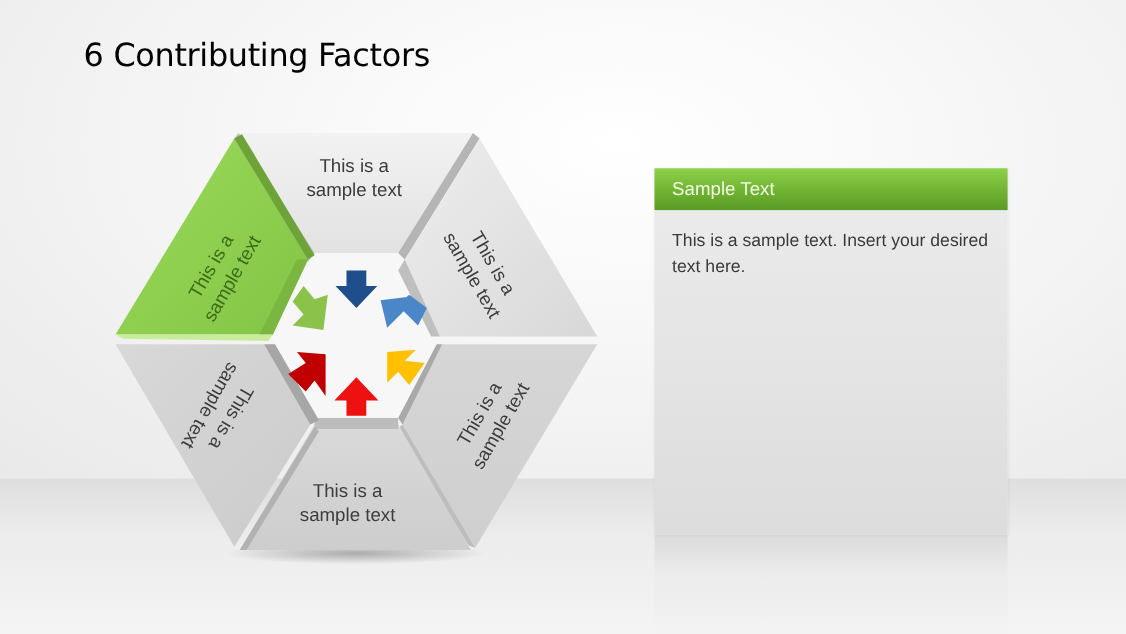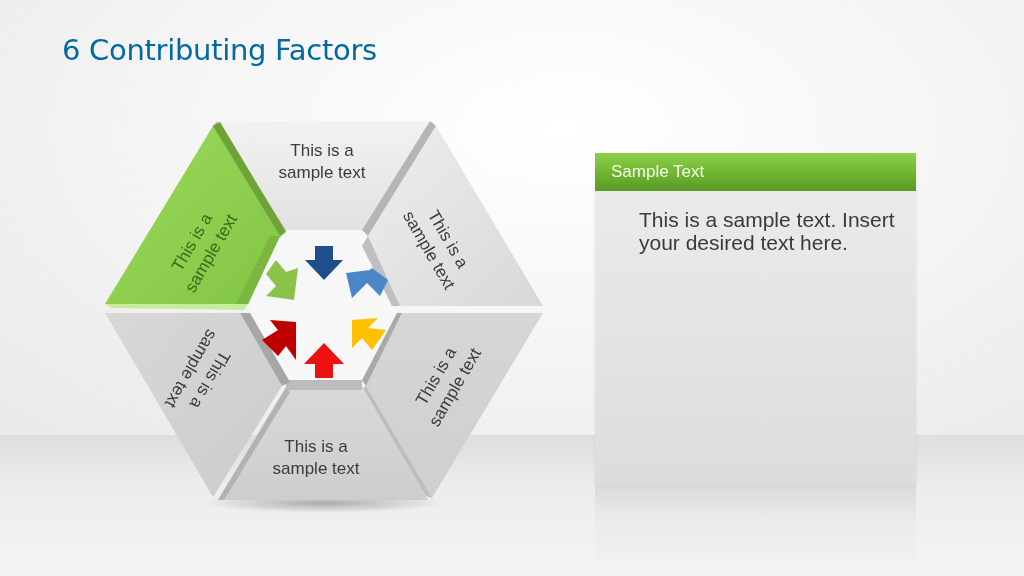--- a/index.html
+++ b/index.html
@@ -10,23 +10,23 @@
   }
   .bg-top {
     position: absolute; left: 0; top: 0; width: 1024px; height: 435px;
     background: radial-gradient(ellipse at 55% 30%, #ffffff 0%, #f6f6f6 45%, #e9e9e9 100%);
   }
   .bg-floor {
     position: absolute; left: 0; top: 435px; width: 1024px; height: 141px;
     background: linear-gradient(to bottom, #dedede 0%, #ececec 35%, #f4f4f4 100%);
   }
   .title {
-    position: absolute; left: 62px; top: 33px;
+    position: absolute; left: 76px; top: 33px;
     font-family: "DejaVu Sans", sans-serif;
-    font-size: 29px; color: #0369a1; letter-spacing: -0.3px;
+    font-size: 29px; color: #000000; letter-spacing: -0.3px;
   }
   .diagram { position: absolute; left: 0; top: 0; width: 1024px; height: 576px; }
   .seg-label {
     position: absolute; font-size: 17px; color: #3c3c3c; text-align: center;
     line-height: 22px; width: 140px; white-space: nowrap;
   }
   .card {
     position: absolute; left: 595px; top: 153px; width: 321px; height: 333px;
     background: linear-gradient(to bottom, #ececec 0%, #e3e3e3 60%, #dcdcdc 100%);
     box-shadow: 0 1px 3px rgba(0,0,0,0.08);
@@ -34,21 +34,21 @@
   .card-reflection {
     position: absolute; left: 595px; top: 486px; width: 321px; height: 90px;
     background: linear-gradient(to bottom, rgba(205,205,205,0.55) 0%, rgba(230,230,230,0.4) 40%, rgba(240,240,240,0.1) 100%);
   }
   .card-header {
     height: 38px; line-height: 38px; padding-left: 16px;
     background: linear-gradient(to bottom, #8dd04a 0%, #6fb332 55%, #5a9a26 100%);
     color: #f4ffe8; font-size: 17px;
   }
   .card-body {
-    padding: 17px 16px 0 16px; color: #3a3a3a; font-size: 21px; line-height: 23px; margin-left: 28px;
+    padding: 17px 16px 0 16px; color: #3a3a3a; font-size: 16px; line-height: 23px;
   }
 </style>
 </head>
 <body>
 
 <div class="bg-top"></div>
 <div class="bg-floor"></div>
 
 <div class="title">6 Contributing Factors</div>
 

